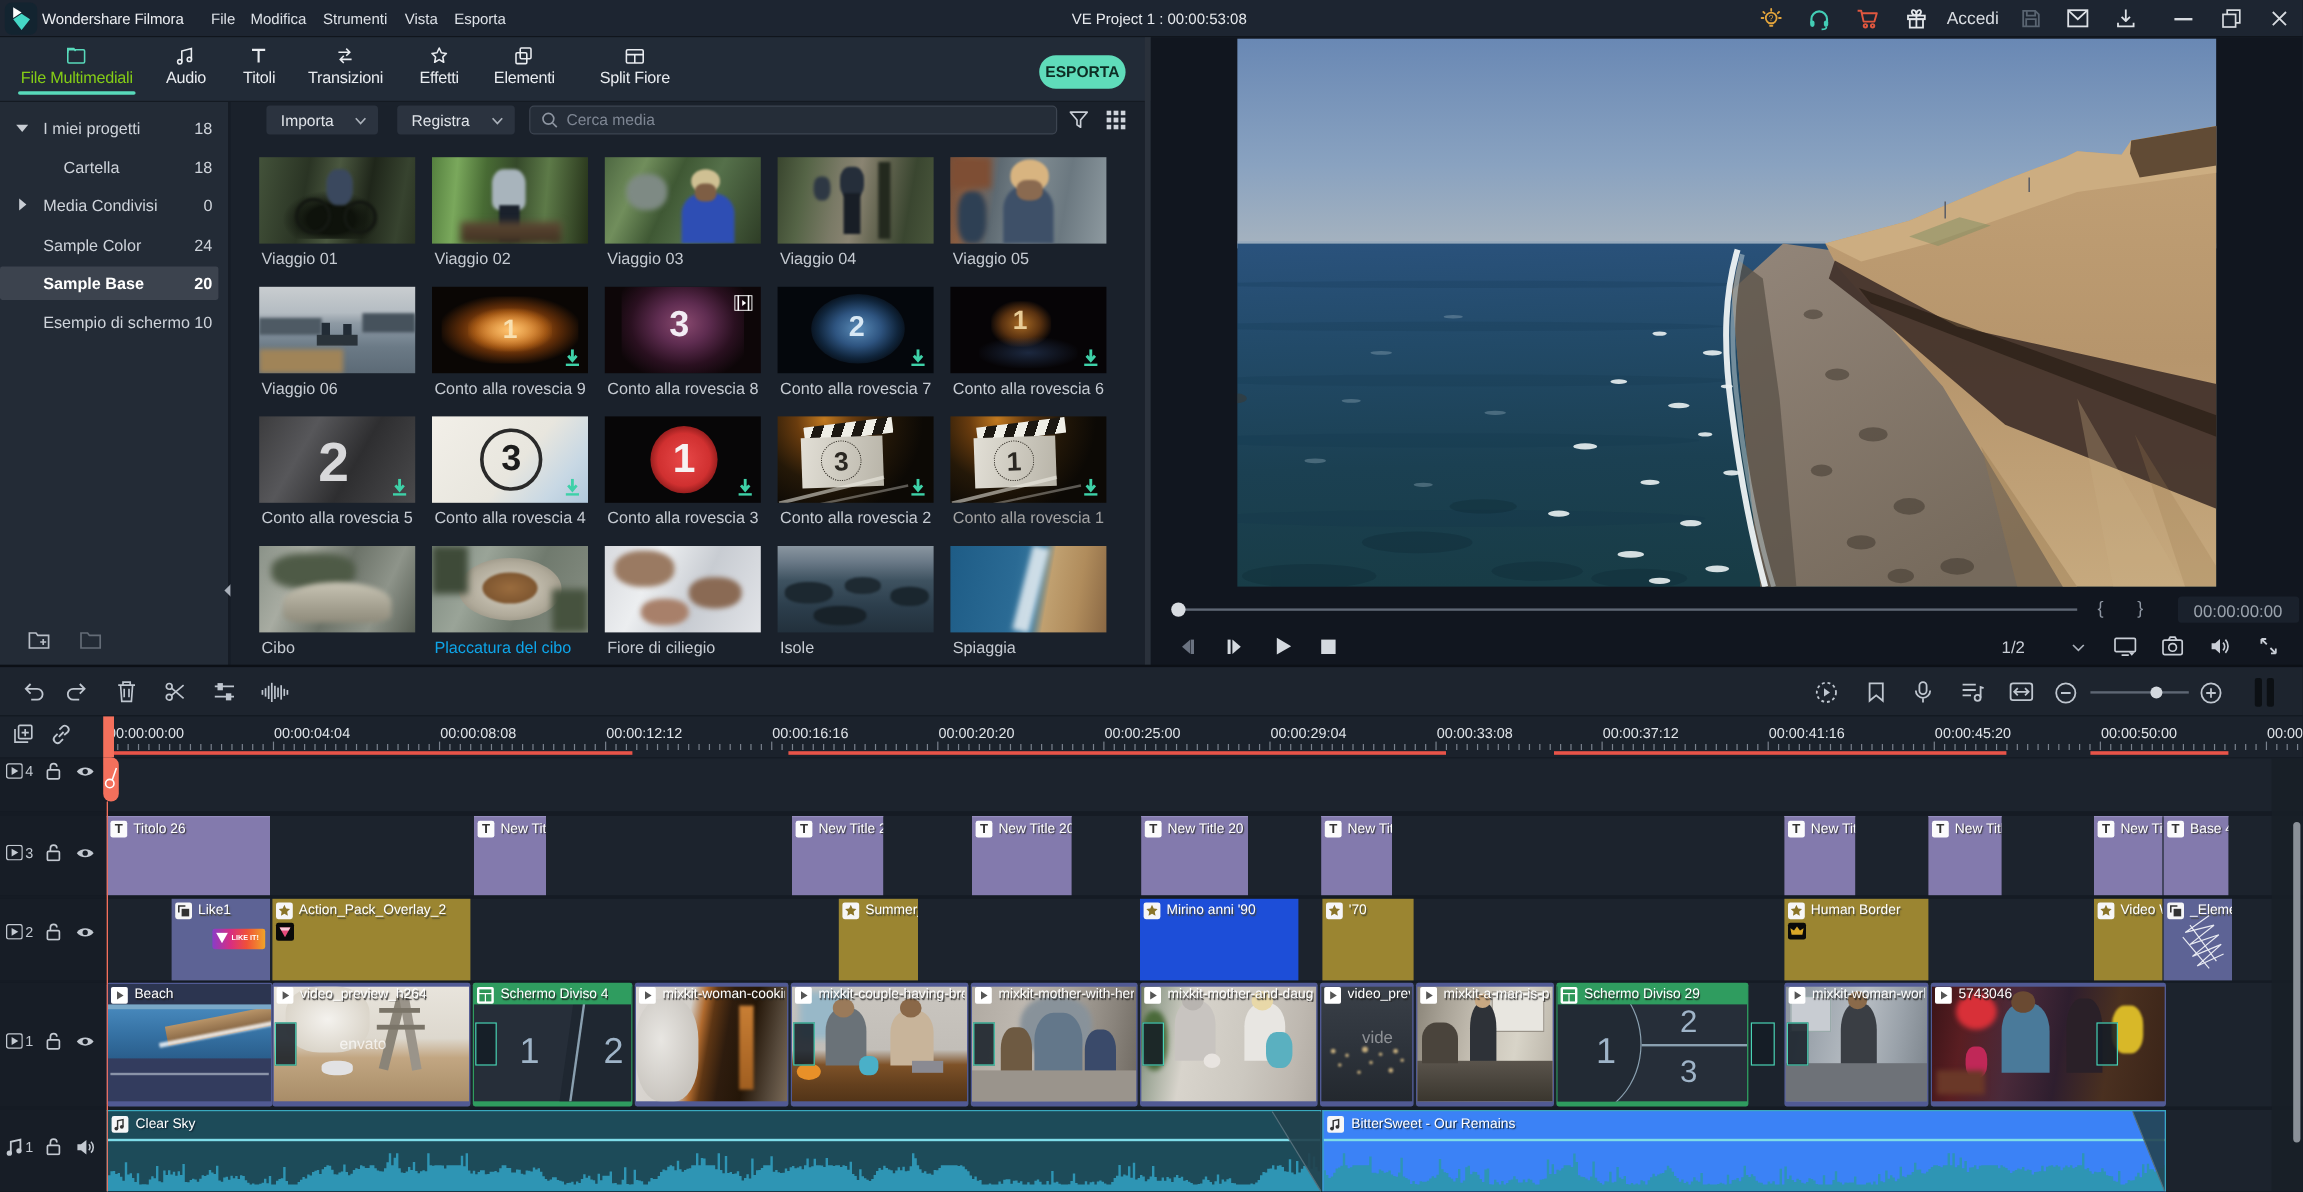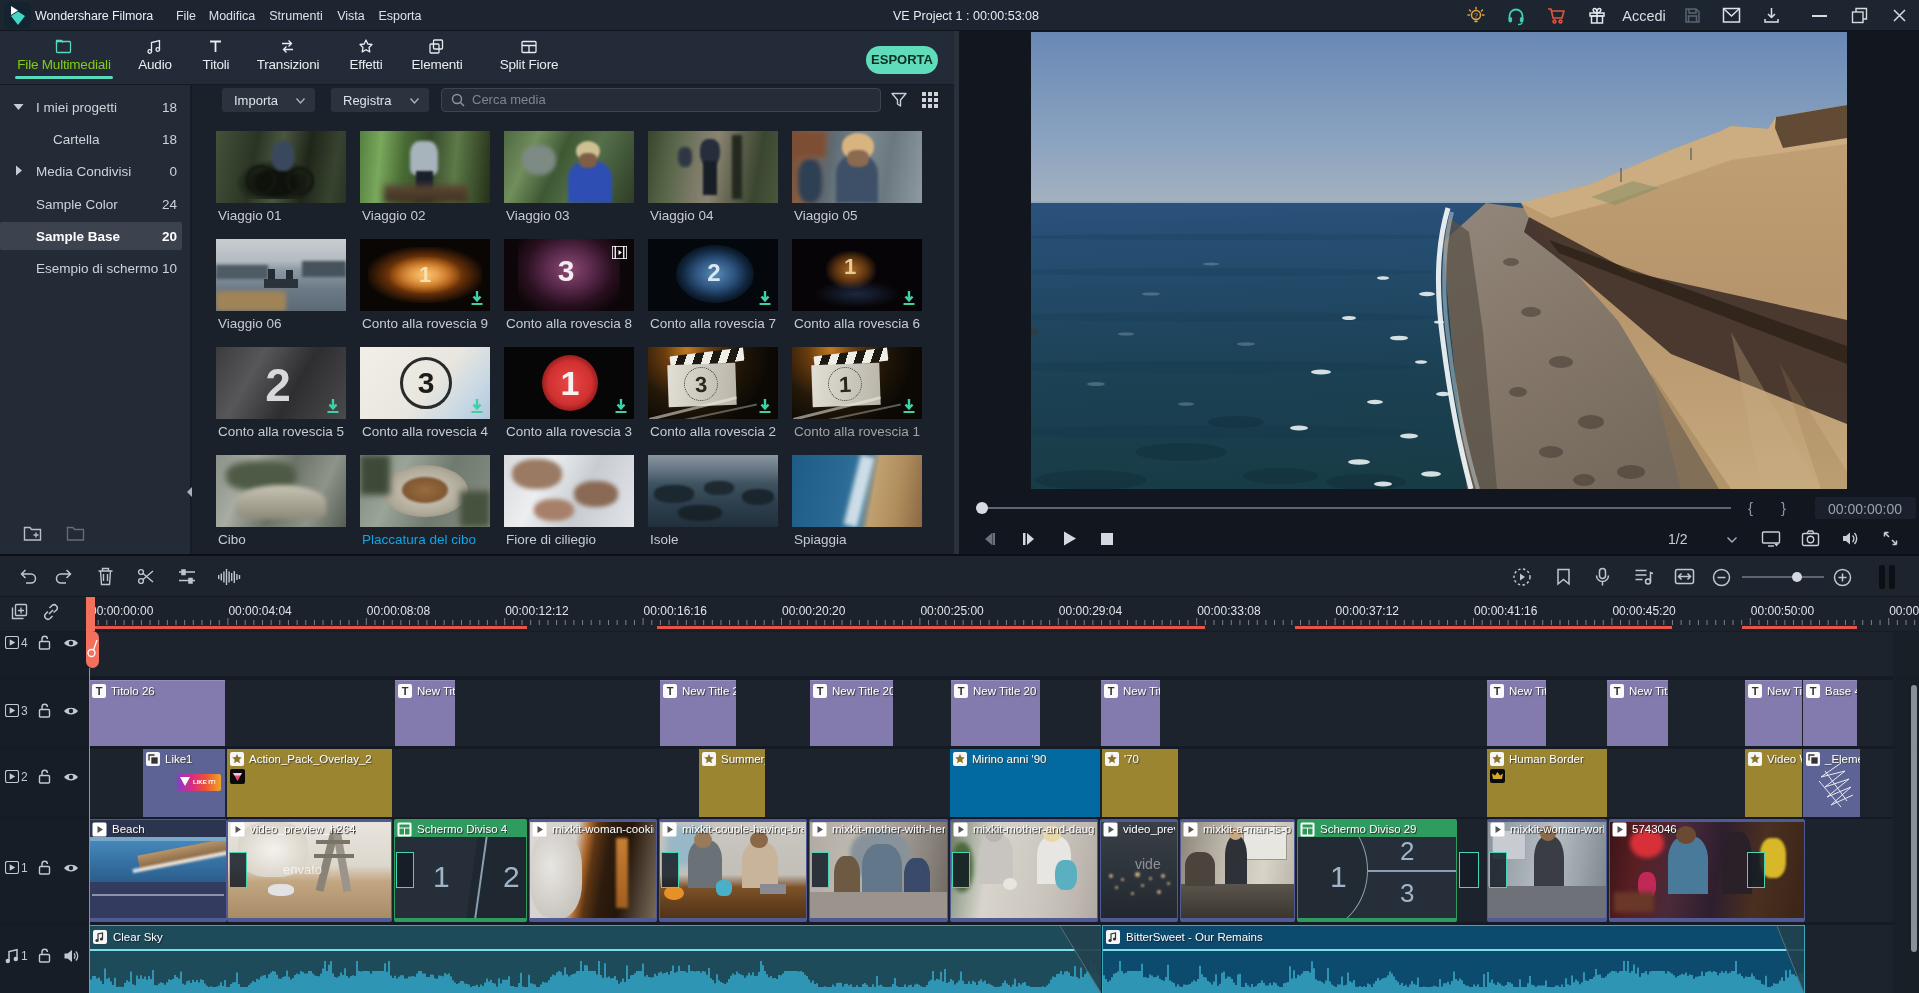--- a/index.html
+++ b/index.html
@@ -906,21 +906,21 @@
         <path d="M3 4 h9 l-4.5 8 Z" fill="#e84a7a"></path>
         <path d="M3 4 h9 l-1.5 2.5 h-6 Z" fill="#f8c8d8"></path>
       </svg></div>
   </div>
 <div class="abs" style="left:699px;top:749px;width:66px;height:68px;background:#9b8531;overflow:hidden;">
     <div class="abs" style="left:3px;top:3px;width:14px;height:14px;background:#f6f6f7;border-radius:2px;"><svg width="14" height="14" viewBox="0 0 14 14">
         <path d="M7 2 l1.4 3.1 3.3 .4 -2.4 2.3 .6 3.4 -2.9 -1.7 -2.9 1.7 .6 -3.4 -2.4 -2.3 3.3 -.4 Z" fill="#8a7428"></path>
       </svg></div>
     <div class="txt" style="left:22px;top:4px;font-size:11.5px;color:#fff;text-shadow:1px 1px 1px #443;">Summer_</div>
   </div>
-<div class="abs" style="left:950px;top:749px;width:150px;height:68px;background:#0369a1;overflow:hidden;">
+<div class="abs" style="left:950px;top:749px;width:132px;height:68px;background:#1d4ed8;overflow:hidden;">
     <div class="abs" style="left:3px;top:3px;width:14px;height:14px;background:#f6f6f7;border-radius:2px;"><svg width="14" height="14" viewBox="0 0 14 14">
         <path d="M7 2 l1.4 3.1 3.3 .4 -2.4 2.3 .6 3.4 -2.9 -1.7 -2.9 1.7 .6 -3.4 -2.4 -2.3 3.3 -.4 Z" fill="#8a7428"></path>
       </svg></div>
     <div class="txt" style="left:22px;top:4px;font-size:11.5px;color:#fff;text-shadow:1px 1px 1px #443;">Mirino anni '90</div>
   </div>
 <div class="abs" style="left:1102px;top:749px;width:76px;height:68px;background:#9b8531;overflow:hidden;">
     <div class="abs" style="left:3px;top:3px;width:14px;height:14px;background:#f6f6f7;border-radius:2px;"><svg width="14" height="14" viewBox="0 0 14 14">
         <path d="M7 2 l1.4 3.1 3.3 .4 -2.4 2.3 .6 3.4 -2.9 -1.7 -2.9 1.7 .6 -3.4 -2.4 -2.3 3.3 -.4 Z" fill="#8a7428"></path>
       </svg></div>
     <div class="txt" style="left:22px;top:4px;font-size:11.5px;color:#fff;text-shadow:1px 1px 1px #443;">'70</div>
@@ -1161,21 +1161,21 @@
         <path d="M5 10.5 V4 l4.5 -1 v6" fill="none" stroke="#333" stroke-width="1.2"></path>
         <circle cx="4" cy="10.5" r="1.6" fill="#333"></circle>
         <circle cx="8.5" cy="9" r="1.6" fill="#333"></circle>
       </svg></div>
     <div class="txt" style="left:23px;top:5px;font-size:11.5px;color:#fff;text-shadow:1px 1px 1px #123;">Clear Sky</div>
     <div class="abs" style="left:0;top:23px;width:1012px;height:2px;background:#7edce8;"></div>
     <div class="abs" style="left:0;top:25.5px;width:1012px;height:41.5px;overflow:hidden;"><svg width="1012" height="42" viewBox="0 0 1012 42" preserveAspectRatio="none">
         <path d="M0 42.0 L0 27.4 L2 27.4 L2 24.0 L4 24.0 L4 23.9 L6 23.9 L6 26.4 L8 26.4 L8 25.4 L10 25.4 L10 28.7 L12 28.7 L12 31.9 L14 31.9 L14 16.5 L16 16.5 L16 26.7 L18 26.7 L18 25.7 L20 25.7 L20 29.6 L22 29.6 L22 33.1 L24 33.1 L24 25.8 L26 25.8 L26 35.0 L28 35.0 L28 34.8 L30 34.8 L30 34.8 L32 34.8 L32 35.0 L34 35.0 L34 31.0 L36 31.0 L36 28.3 L38 28.3 L38 29.8 L40 29.8 L40 19.6 L42 19.6 L42 32.3 L44 32.3 L44 33.2 L46 33.2 L46 23.5 L48 23.5 L48 27.1 L50 27.1 L50 23.3 L52 23.3 L52 26.7 L54 26.7 L54 24.5 L56 24.5 L56 27.8 L58 27.8 L58 24.0 L60 24.0 L60 27.1 L62 27.1 L62 18.1 L64 18.1 L64 32.9 L66 32.9 L66 33.3 L68 33.3 L68 31.4 L70 31.4 L70 30.3 L72 30.3 L72 30.9 L74 30.9 L74 32.8 L76 32.8 L76 30.3 L78 30.3 L78 27.3 L80 27.3 L80 28.1 L82 28.1 L82 27.0 L84 27.0 L84 23.0 L86 23.0 L86 25.0 L88 25.0 L88 26.4 L90 26.4 L90 19.5 L92 19.5 L92 31.8 L94 31.8 L94 32.8 L96 32.8 L96 29.2 L98 29.2 L98 28.6 L100 28.6 L100 31.1 L102 31.1 L102 27.8 L104 27.8 L104 29.9 L106 29.9 L106 27.9 L108 27.9 L108 30.4 L110 30.4 L110 27.3 L112 27.3 L112 27.9 L114 27.9 L114 31.6 L116 31.6 L116 33.7 L118 33.7 L118 35.0 L120 35.0 L120 34.2 L122 34.2 L122 35.0 L124 35.0 L124 35.0 L126 35.0 L126 34.5 L128 34.5 L128 33.6 L130 33.6 L130 30.3 L132 30.3 L132 34.1 L134 34.1 L134 28.0 L136 28.0 L136 35.0 L138 35.0 L138 35.0 L140 35.0 L140 31.9 L142 31.9 L142 30.6 L144 30.6 L144 29.9 L146 29.9 L146 20.5 L148 20.5 L148 32.1 L150 32.1 L150 35.0 L152 35.0 L152 35.0 L154 35.0 L154 35.0 L156 35.0 L156 35.0 L158 35.0 L158 33.1 L160 33.1 L160 31.2 L162 31.2 L162 28.9 L164 28.9 L164 30.0 L166 30.0 L166 26.8 L168 26.8 L168 27.5 L170 27.5 L170 24.6 L172 24.6 L172 23.6 L174 23.6 L174 22.9 L176 22.9 L176 26.3 L178 26.3 L178 22.3 L180 22.3 L180 20.5 L182 20.5 L182 19.0 L184 19.0 L184 19.5 L186 19.5 L186 22.8 L188 22.8 L188 26.6 L190 26.6 L190 26.7 L192 26.7 L192 25.1 L194 25.1 L194 24.2 L196 24.2 L196 18.5 L198 18.5 L198 24.7 L200 24.7 L200 27.4 L202 27.4 L202 26.1 L204 26.1 L204 23.0 L206 23.0 L206 21.6 L208 21.6 L208 22.2 L210 22.2 L210 19.0 L212 19.0 L212 19.9 L214 19.9 L214 21.4 L216 21.4 L216 21.4 L218 21.4 L218 19.0 L220 19.0 L220 19.0 L222 19.0 L222 21.6 L224 21.6 L224 23.4 L226 23.4 L226 24.1 L228 24.1 L228 24.2 L230 24.2 L230 21.5 L232 21.5 L232 16.6 L234 16.6 L234 9.0 L236 9.0 L236 19.0 L238 19.0 L238 12.8 L240 12.8 L240 9.0 L242 9.0 L242 21.5 L244 21.5 L244 25.1 L246 25.1 L246 25.5 L248 25.5 L248 24.3 L250 24.3 L250 20.6 L252 20.6 L252 23.0 L254 23.0 L254 16.3 L256 16.3 L256 23.9 L258 23.9 L258 25.7 L260 25.7 L260 24.1 L262 24.1 L262 23.2 L264 23.2 L264 24.0 L266 24.0 L266 9.0 L268 9.0 L268 19.0 L270 19.0 L270 19.4 L272 19.4 L272 19.0 L274 19.0 L274 19.0 L276 19.0 L276 19.0 L278 19.0 L278 19.3 L280 19.3 L280 21.7 L282 21.7 L282 19.1 L284 19.1 L284 19.0 L286 19.0 L286 19.0 L288 19.0 L288 19.0 L290 19.0 L290 19.0 L292 19.0 L292 19.0 L294 19.0 L294 11.2 L296 11.2 L296 19.8 L298 19.8 L298 9.0 L300 9.0 L300 23.4 L302 23.4 L302 26.0 L304 26.0 L304 23.7 L306 23.7 L306 26.5 L308 26.5 L308 24.7 L310 24.7 L310 23.2 L312 23.2 L312 23.3 L314 23.3 L314 26.6 L316 26.6 L316 26.4 L318 26.4 L318 24.5 L320 24.5 L320 24.4 L322 24.4 L322 23.9 L324 23.9 L324 24.8 L326 24.8 L326 21.6 L328 21.6 L328 19.0 L330 19.0 L330 19.0 L332 19.0 L332 21.4 L334 21.4 L334 21.4 L336 21.4 L336 25.1 L338 25.1 L338 25.0 L340 25.0 L340 22.6 L342 22.6 L342 22.7 L344 22.7 L344 26.2 L346 26.2 L346 26.8 L348 26.8 L348 23.5 L350 23.5 L350 23.7 L352 23.7 L352 24.2 L354 24.2 L354 21.0 L356 21.0 L356 22.5 L358 22.5 L358 21.5 L360 21.5 L360 24.5 L362 24.5 L362 28.3 L364 28.3 L364 30.5 L366 30.5 L366 31.9 L368 31.9 L368 30.9 L370 30.9 L370 29.1 L372 29.1 L372 29.0 L374 29.0 L374 31.4 L376 31.4 L376 31.9 L378 31.9 L378 32.6 L380 32.6 L380 35.0 L382 35.0 L382 33.9 L384 33.9 L384 33.7 L386 33.7 L386 32.8 L388 32.8 L388 35.0 L390 35.0 L390 32.5 L392 32.5 L392 33.9 L394 33.9 L394 30.6 L396 30.6 L396 26.6 L398 26.6 L398 29.5 L400 29.5 L400 27.7 L402 27.7 L402 30.9 L404 30.9 L404 31.5 L406 31.5 L406 34.5 L408 34.5 L408 26.2 L410 26.2 L410 31.6 L412 31.6 L412 27.8 L414 27.8 L414 27.8 L416 27.8 L416 27.8 L418 27.8 L418 24.3 L420 24.3 L420 34.0 L422 34.0 L422 33.9 L424 33.9 L424 35.0 L426 35.0 L426 35.0 L428 35.0 L428 31.1 L430 31.1 L430 20.8 L432 20.8 L432 34.6 L434 34.6 L434 35.0 L436 35.0 L436 34.9 L438 34.9 L438 22.8 L440 22.8 L440 31.3 L442 31.3 L442 31.7 L444 31.7 L444 32.4 L446 32.4 L446 35.0 L448 35.0 L448 35.0 L450 35.0 L450 32.6 L452 32.6 L452 29.7 L454 29.7 L454 30.5 L456 30.5 L456 30.4 L458 30.4 L458 28.0 L460 28.0 L460 24.7 L462 24.7 L462 22.5 L464 22.5 L464 23.2 L466 23.2 L466 20.2 L468 20.2 L468 19.0 L470 19.0 L470 19.8 L472 19.8 L472 23.2 L474 23.2 L474 15.2 L476 15.2 L476 22.3 L478 22.3 L478 24.5 L480 24.5 L480 23.1 L482 23.1 L482 21.9 L484 21.9 L484 21.6 L486 21.6 L486 19.0 L488 19.0 L488 19.0 L490 19.0 L490 9.0 L492 9.0 L492 19.0 L494 19.0 L494 13.0 L496 13.0 L496 13.5 L498 13.5 L498 19.0 L500 19.0 L500 19.0 L502 19.0 L502 19.0 L504 19.0 L504 19.0 L506 19.0 L506 22.4 L508 22.4 L508 9.0 L510 9.0 L510 23.0 L512 23.0 L512 25.7 L514 25.7 L514 11.3 L516 11.3 L516 25.4 L518 25.4 L518 24.6 L520 24.6 L520 26.4 L522 26.4 L522 25.9 L524 25.9 L524 24.1 L526 24.1 L526 28.0 L528 28.0 L528 31.7 L530 31.7 L530 29.7 L532 29.7 L532 26.5 L534 26.5 L534 30.1 L536 30.1 L536 13.4 L538 13.4 L538 27.1 L540 27.1 L540 23.3 L542 23.3 L542 23.1 L544 23.1 L544 21.3 L546 21.3 L546 19.0 L548 19.0 L548 19.0 L550 19.0 L550 19.0 L552 19.0 L552 11.6 L554 11.6 L554 24.4 L556 24.4 L556 23.0 L558 23.0 L558 24.9 L560 24.9 L560 25.6 L562 25.6 L562 25.3 L564 25.3 L564 21.7 L566 21.7 L566 23.8 L568 23.8 L568 20.7 L570 20.7 L570 19.7 L572 19.7 L572 21.5 L574 21.5 L574 21.0 L576 21.0 L576 19.9 L578 19.9 L578 22.4 L580 22.4 L580 19.0 L582 19.0 L582 13.5 L584 13.5 L584 20.8 L586 20.8 L586 19.8 L588 19.8 L588 13.7 L590 13.7 L590 19.0 L592 19.0 L592 19.0 L594 19.0 L594 19.2 L596 19.2 L596 20.4 L598 20.4 L598 12.9 L600 12.9 L600 19.0 L602 19.0 L602 19.0 L604 19.0 L604 19.6 L606 19.6 L606 19.0 L608 19.0 L608 19.0 L610 19.0 L610 20.4 L612 20.4 L612 19.0 L614 19.0 L614 19.6 L616 19.6 L616 22.8 L618 22.8 L618 16.1 L620 16.1 L620 26.3 L622 26.3 L622 27.9 L624 27.9 L624 31.3 L626 31.3 L626 22.3 L628 22.3 L628 28.2 L630 28.2 L630 29.9 L632 29.9 L632 31.1 L634 31.1 L634 32.1 L636 32.1 L636 30.5 L638 30.5 L638 27.1 L640 27.1 L640 23.8 L642 23.8 L642 21.4 L644 21.4 L644 22.8 L646 22.8 L646 19.4 L648 19.4 L648 21.4 L650 21.4 L650 22.5 L652 22.5 L652 23.3 L654 23.3 L654 25.7 L656 25.7 L656 23.4 L658 23.4 L658 20.7 L660 20.7 L660 23.3 L662 23.3 L662 20.2 L664 20.2 L664 24.0 L666 24.0 L666 23.7 L668 23.7 L668 19.9 L670 19.9 L670 9.1 L672 9.1 L672 13.3 L674 13.3 L674 19.0 L676 19.0 L676 22.3 L678 22.3 L678 25.2 L680 25.2 L680 24.0 L682 24.0 L682 26.2 L684 26.2 L684 26.0 L686 26.0 L686 26.9 L688 26.9 L688 23.1 L690 23.1 L690 23.2 L692 23.2 L692 21.4 L694 21.4 L694 19.0 L696 19.0 L696 19.0 L698 19.0 L698 19.0 L700 19.0 L700 19.0 L702 19.0 L702 19.0 L704 19.0 L704 19.0 L706 19.0 L706 19.0 L708 19.0 L708 19.6 L710 19.6 L710 19.0 L712 19.0 L712 20.0 L714 20.0 L714 22.4 L716 22.4 L716 24.0 L718 24.0 L718 27.6 L720 27.6 L720 30.6 L722 30.6 L722 28.4 L724 28.4 L724 31.9 L726 31.9 L726 31.3 L728 31.3 L728 35.0 L730 35.0 L730 35.0 L732 35.0 L732 35.0 L734 35.0 L734 34.2 L736 34.2 L736 35.0 L738 35.0 L738 35.0 L740 35.0 L740 35.0 L742 35.0 L742 32.5 L744 32.5 L744 34.4 L746 34.4 L746 31.1 L748 31.1 L748 30.7 L750 30.7 L750 30.8 L752 30.8 L752 34.4 L754 34.4 L754 32.0 L756 32.0 L756 31.8 L758 31.8 L758 33.6 L760 33.6 L760 32.3 L762 32.3 L762 35.0 L764 35.0 L764 35.0 L766 35.0 L766 33.3 L768 33.3 L768 35.0 L770 35.0 L770 35.0 L772 35.0 L772 32.0 L774 32.0 L774 31.0 L776 31.0 L776 32.8 L778 32.8 L778 35.0 L780 35.0 L780 35.0 L782 35.0 L782 32.2 L784 32.2 L784 35.0 L786 35.0 L786 23.9 L788 23.9 L788 33.5 L790 33.5 L790 32.8 L792 32.8 L792 34.4 L794 34.4 L794 35.0 L796 35.0 L796 35.0 L798 35.0 L798 35.0 L800 35.0 L800 34.8 L802 34.8 L802 32.1 L804 32.1 L804 25.9 L806 25.9 L806 33.9 L808 33.9 L808 35.0 L810 35.0 L810 35.0 L812 35.0 L812 35.0 L814 35.0 L814 32.4 L816 32.4 L816 35.0 L818 35.0 L818 33.3 L820 33.3 L820 32.8 L822 32.8 L822 35.0 L824 35.0 L824 32.6 L826 32.6 L826 31.7 L828 31.7 L828 32.7 L830 32.7 L830 34.3 L832 34.3 L832 35.0 L834 35.0 L834 35.0 L836 35.0 L836 33.1 L838 33.1 L838 29.6 L840 29.6 L840 27.8 L842 27.8 L842 18.9 L844 18.9 L844 28.4 L846 28.4 L846 26.8 L848 26.8 L848 27.5 L850 27.5 L850 19.8 L852 19.8 L852 29.5 L854 29.5 L854 17.0 L856 17.0 L856 30.9 L858 30.9 L858 29.7 L860 29.7 L860 27.1 L862 27.1 L862 28.5 L864 28.5 L864 32.4 L866 32.4 L866 30.8 L868 30.8 L868 28.4 L870 28.4 L870 19.6 L872 19.6 L872 28.8 L874 28.8 L874 32.0 L876 32.0 L876 31.9 L878 31.9 L878 29.3 L880 29.3 L880 32.0 L882 32.0 L882 28.8 L884 28.8 L884 30.0 L886 30.0 L886 32.9 L888 32.9 L888 29.0 L890 29.0 L890 27.2 L892 27.2 L892 29.7 L894 29.7 L894 28.6 L896 28.6 L896 32.0 L898 32.0 L898 31.4 L900 31.4 L900 32.7 L902 32.7 L902 33.8 L904 33.8 L904 35.0 L906 35.0 L906 35.0 L908 35.0 L908 34.7 L910 34.7 L910 34.2 L912 34.2 L912 30.9 L914 30.9 L914 28.4 L916 28.4 L916 31.4 L918 31.4 L918 33.1 L920 33.1 L920 35.0 L922 35.0 L922 32.4 L924 32.4 L924 26.7 L926 26.7 L926 34.5 L928 34.5 L928 31.0 L930 31.0 L930 32.6 L932 32.6 L932 30.7 L934 30.7 L934 29.9 L936 29.9 L936 33.8 L938 33.8 L938 34.0 L940 34.0 L940 35.0 L942 35.0 L942 35.0 L944 35.0 L944 35.0 L946 35.0 L946 35.0 L948 35.0 L948 35.0 L950 35.0 L950 35.0 L952 35.0 L952 34.2 L954 34.2 L954 34.9 L956 34.9 L956 33.4 L958 33.4 L958 31.4 L960 31.4 L960 27.4 L962 27.4 L962 24.6 L964 24.6 L964 25.1 L966 25.1 L966 21.9 L968 21.9 L968 21.7 L970 21.7 L970 19.0 L972 19.0 L972 22.6 L974 22.6 L974 19.4 L976 19.4 L976 19.0 L978 19.0 L978 20.6 L980 20.6 L980 24.0 L982 24.0 L982 24.4 L984 24.4 L984 14.0 L986 14.0 L986 25.0 L988 25.0 L988 26.6 L990 26.6 L990 15.5 L992 15.5 L992 25.0 L994 25.0 L994 22.0 L996 22.0 L996 19.6 L998 19.6 L998 19.0 L1000 19.0 L1000 9.0 L1002 9.0 L1002 22.0 L1004 22.0 L1004 11.8 L1006 11.8 L1006 20.6 L1008 20.6 L1008 24.1 L1010 24.1 L1010 21.6 L1012 21.6 L1012 42.0 Z" fill="#2e95b4"></path>
       </svg></div>
   </div>
-<div class="abs" style="left:1102px;top:925px;width:703px;height:68px;border:1px solid #3aa9be;border-bottom:none;background:#0c4a6e;overflow:hidden;">
+<div class="abs" style="left:1102px;top:925px;width:703px;height:68px;border:1px solid #3aa9be;border-bottom:none;background:#3b82f6;overflow:hidden;">
     <div class="abs" style="left:3px;top:4px;width:14px;height:14px;background:#f6f6f7;border-radius:2px;"><svg width="14" height="14" viewBox="0 0 14 14">
         <path d="M5 10.5 V4 l4.5 -1 v6" fill="none" stroke="#333" stroke-width="1.2"></path>
         <circle cx="4" cy="10.5" r="1.6" fill="#333"></circle>
         <circle cx="8.5" cy="9" r="1.6" fill="#333"></circle>
       </svg></div>
     <div class="txt" style="left:23px;top:5px;font-size:11.5px;color:#fff;text-shadow:1px 1px 1px #123;">BitterSweet - Our Remains</div>
     <div class="abs" style="left:0;top:23px;width:703px;height:2px;background:#7edce8;"></div>
     <div class="abs" style="left:0;top:25.5px;width:703px;height:41.5px;overflow:hidden;"><svg width="703" height="42" viewBox="0 0 703 42" preserveAspectRatio="none">
         <path d="M0 42.0 L0 23.3 L2 23.3 L2 27.1 L4 27.1 L4 29.7 L6 29.7 L6 28.5 L8 28.5 L8 25.3 L10 25.3 L10 21.7 L12 21.7 L12 20.9 L14 20.9 L14 19.4 L16 19.4 L16 9.0 L18 9.0 L18 19.0 L20 19.0 L20 21.5 L22 21.5 L22 20.8 L24 20.8 L24 19.0 L26 19.0 L26 19.0 L28 19.0 L28 19.0 L30 19.0 L30 19.0 L32 19.0 L32 19.0 L34 19.0 L34 19.0 L36 19.0 L36 19.0 L38 19.0 L38 11.7 L40 11.7 L40 25.3 L42 25.3 L42 25.2 L44 25.2 L44 25.9 L46 25.9 L46 22.6 L48 22.6 L48 23.6 L50 23.6 L50 25.2 L52 25.2 L52 24.9 L54 24.9 L54 23.5 L56 23.5 L56 26.8 L58 26.8 L58 28.0 L60 28.0 L60 28.7 L62 28.7 L62 25.1 L64 25.1 L64 12.8 L66 12.8 L66 28.5 L68 28.5 L68 29.7 L70 29.7 L70 30.9 L72 30.9 L72 34.6 L74 34.6 L74 32.2 L76 32.2 L76 34.6 L78 34.6 L78 35.0 L80 35.0 L80 32.4 L82 32.4 L82 32.7 L84 32.7 L84 32.7 L86 32.7 L86 32.0 L88 32.0 L88 30.1 L90 30.1 L90 28.3 L92 28.3 L92 29.4 L94 29.4 L94 26.9 L96 26.9 L96 13.8 L98 13.8 L98 22.3 L100 22.3 L100 24.9 L102 24.9 L102 25.4 L104 25.4 L104 29.1 L106 29.1 L106 30.3 L108 30.3 L108 32.5 L110 32.5 L110 29.6 L112 29.6 L112 22.2 L114 22.2 L114 33.7 L116 33.7 L116 31.8 L118 31.8 L118 20.8 L120 20.8 L120 19.5 L122 19.5 L122 26.5 L124 26.5 L124 24.5 L126 24.5 L126 24.7 L128 24.7 L128 26.9 L130 26.9 L130 30.4 L132 30.4 L132 33.1 L134 33.1 L134 22.5 L136 22.5 L136 21.7 L138 21.7 L138 34.9 L140 34.9 L140 35.0 L142 35.0 L142 31.1 L144 31.1 L144 33.2 L146 33.2 L146 35.0 L148 35.0 L148 32.1 L150 32.1 L150 35.0 L152 35.0 L152 33.9 L154 33.9 L154 31.5 L156 31.5 L156 31.0 L158 31.0 L158 28.3 L160 28.3 L160 30.8 L162 30.8 L162 33.5 L164 33.5 L164 33.4 L166 33.4 L166 30.9 L168 30.9 L168 33.3 L170 33.3 L170 30.3 L172 30.3 L172 31.2 L174 31.2 L174 33.7 L176 33.7 L176 35.0 L178 35.0 L178 35.0 L180 35.0 L180 31.2 L182 31.2 L182 30.8 L184 30.8 L184 30.0 L186 30.0 L186 14.3 L188 14.3 L188 26.4 L190 26.4 L190 18.2 L192 18.2 L192 26.3 L194 26.3 L194 22.8 L196 22.8 L196 23.5 L198 23.5 L198 21.6 L200 21.6 L200 19.0 L202 19.0 L202 19.0 L204 19.0 L204 19.0 L206 19.0 L206 20.4 L208 20.4 L208 9.2 L210 9.2 L210 16.3 L212 16.3 L212 27.3 L214 27.3 L214 28.7 L216 28.7 L216 28.8 L218 28.8 L218 30.0 L220 30.0 L220 31.6 L222 31.6 L222 28.5 L224 28.5 L224 16.0 L226 16.0 L226 29.4 L228 29.4 L228 32.4 L230 32.4 L230 33.9 L232 33.9 L232 35.0 L234 35.0 L234 32.4 L236 32.4 L236 32.6 L238 32.6 L238 24.5 L240 24.5 L240 33.5 L242 33.5 L242 32.8 L244 32.8 L244 20.6 L246 20.6 L246 29.3 L248 29.3 L248 30.5 L250 30.5 L250 28.0 L252 28.0 L252 34.7 L254 34.7 L254 35.0 L256 35.0 L256 33.9 L258 33.9 L258 35.0 L260 35.0 L260 34.3 L262 34.3 L262 35.0 L264 35.0 L264 31.5 L266 31.5 L266 32.4 L268 32.4 L268 35.0 L270 35.0 L270 31.6 L272 31.6 L272 29.0 L274 29.0 L274 26.1 L276 26.1 L276 28.3 L278 28.3 L278 26.8 L280 26.8 L280 26.0 L282 26.0 L282 25.6 L284 25.6 L284 23.2 L286 23.2 L286 19.4 L288 19.4 L288 21.5 L290 21.5 L290 24.5 L292 24.5 L292 28.1 L294 28.1 L294 29.7 L296 29.7 L296 32.7 L298 32.7 L298 30.9 L300 30.9 L300 33.9 L302 33.9 L302 32.7 L304 32.7 L304 35.0 L306 35.0 L306 32.5 L308 32.5 L308 29.0 L310 29.0 L310 31.7 L312 31.7 L312 32.8 L314 32.8 L314 25.5 L316 25.5 L316 35.0 L318 35.0 L318 35.0 L320 35.0 L320 34.4 L322 34.4 L322 35.0 L324 35.0 L324 35.0 L326 35.0 L326 35.0 L328 35.0 L328 34.7 L330 34.7 L330 33.7 L332 33.7 L332 34.2 L334 34.2 L334 35.0 L336 35.0 L336 26.9 L338 26.9 L338 34.5 L340 34.5 L340 31.3 L342 31.3 L342 31.2 L344 31.2 L344 29.7 L346 29.7 L346 32.4 L348 32.4 L348 29.0 L350 29.0 L350 19.4 L352 19.4 L352 27.1 L354 27.1 L354 28.8 L356 28.8 L356 26.5 L358 26.5 L358 28.2 L360 28.2 L360 31.9 L362 31.9 L362 33.4 L364 33.4 L364 33.7 L366 33.7 L366 35.0 L368 35.0 L368 35.0 L370 35.0 L370 32.6 L372 32.6 L372 34.2 L374 34.2 L374 32.3 L376 32.3 L376 35.0 L378 35.0 L378 35.0 L380 35.0 L380 21.9 L382 21.9 L382 35.0 L384 35.0 L384 20.0 L386 20.0 L386 30.6 L388 30.6 L388 27.6 L390 27.6 L390 31.4 L392 31.4 L392 32.9 L394 32.9 L394 30.2 L396 30.2 L396 31.4 L398 31.4 L398 33.6 L400 33.6 L400 34.3 L402 34.3 L402 33.0 L404 33.0 L404 29.9 L406 29.9 L406 30.5 L408 30.5 L408 31.7 L410 31.7 L410 34.7 L412 34.7 L412 35.0 L414 35.0 L414 35.0 L416 35.0 L416 27.3 L418 27.3 L418 35.0 L420 35.0 L420 35.0 L422 35.0 L422 35.0 L424 35.0 L424 31.3 L426 31.3 L426 24.1 L428 24.1 L428 32.8 L430 32.8 L430 33.5 L432 33.5 L432 35.0 L434 35.0 L434 33.5 L436 33.5 L436 33.6 L438 33.6 L438 33.5 L440 33.5 L440 33.4 L442 33.4 L442 28.4 L444 28.4 L444 35.0 L446 35.0 L446 35.0 L448 35.0 L448 35.0 L450 35.0 L450 35.0 L452 35.0 L452 33.6 L454 33.6 L454 33.5 L456 33.5 L456 35.0 L458 35.0 L458 32.6 L460 32.6 L460 35.0 L462 35.0 L462 26.3 L464 26.3 L464 32.3 L466 32.3 L466 33.2 L468 33.2 L468 23.4 L470 23.4 L470 30.3 L472 30.3 L472 27.4 L474 27.4 L474 29.3 L476 29.3 L476 32.3 L478 32.3 L478 30.2 L480 30.2 L480 20.3 L482 20.3 L482 28.3 L484 28.3 L484 29.0 L486 29.0 L486 26.9 L488 26.9 L488 26.9 L490 26.9 L490 24.7 L492 24.7 L492 16.9 L494 16.9 L494 22.7 L496 22.7 L496 22.5 L498 22.5 L498 25.8 L500 25.8 L500 26.0 L502 26.0 L502 24.5 L504 24.5 L504 22.1 L506 22.1 L506 20.6 L508 20.6 L508 19.0 L510 19.0 L510 19.0 L512 19.0 L512 19.6 L514 19.6 L514 20.7 L516 20.7 L516 19.0 L518 19.0 L518 19.0 L520 19.0 L520 9.1 L522 9.1 L522 19.0 L524 19.0 L524 9.0 L526 9.0 L526 20.8 L528 20.8 L528 19.0 L530 19.0 L530 12.6 L532 12.6 L532 21.6 L534 21.6 L534 15.6 L536 15.6 L536 24.7 L538 24.7 L538 20.9 L540 20.9 L540 20.8 L542 20.8 L542 19.0 L544 19.0 L544 22.4 L546 22.4 L546 19.5 L548 19.5 L548 19.0 L550 19.0 L550 19.0 L552 19.0 L552 19.0 L554 19.0 L554 19.0 L556 19.0 L556 19.0 L558 19.0 L558 19.0 L560 19.0 L560 19.0 L562 19.0 L562 21.5 L564 21.5 L564 19.1 L566 19.1 L566 20.3 L568 20.3 L568 21.4 L570 21.4 L570 23.2 L572 23.2 L572 25.4 L574 25.4 L574 24.0 L576 24.0 L576 23.0 L578 23.0 L578 21.7 L580 21.7 L580 22.4 L582 22.4 L582 20.5 L584 20.5 L584 23.7 L586 23.7 L586 22.5 L588 22.5 L588 22.9 L590 22.9 L590 26.7 L592 26.7 L592 24.7 L594 24.7 L594 24.5 L596 24.5 L596 24.0 L598 24.0 L598 19.5 L600 19.5 L600 24.1 L602 24.1 L602 20.2 L604 20.2 L604 19.5 L606 19.5 L606 19.0 L608 19.0 L608 20.3 L610 20.3 L610 19.0 L612 19.0 L612 20.0 L614 20.0 L614 23.2 L616 23.2 L616 20.9 L618 20.9 L618 19.3 L620 19.3 L620 20.7 L622 20.7 L622 19.0 L624 19.0 L624 21.5 L626 21.5 L626 20.4 L628 20.4 L628 19.0 L630 19.0 L630 19.0 L632 19.0 L632 9.0 L634 9.0 L634 22.3 L636 22.3 L636 21.4 L638 21.4 L638 24.0 L640 24.0 L640 26.2 L642 26.2 L642 24.5 L644 24.5 L644 24.9 L646 24.9 L646 24.7 L648 24.7 L648 21.5 L650 21.5 L650 24.2 L652 24.2 L652 27.3 L654 27.3 L654 28.1 L656 28.1 L656 28.2 L658 28.2 L658 32.0 L660 32.0 L660 32.7 L662 32.7 L662 23.8 L664 23.8 L664 35.0 L666 35.0 L666 35.0 L668 35.0 L668 34.0 L670 34.0 L670 31.3 L672 31.3 L672 31.7 L674 31.7 L674 31.6 L676 31.6 L676 28.5 L678 28.5 L678 25.3 L680 25.3 L680 29.0 L682 29.0 L682 18.2 L684 18.2 L684 25.4 L686 25.4 L686 17.8 L688 17.8 L688 22.3 L690 22.3 L690 22.4 L692 22.4 L692 24.2 L694 24.2 L694 24.1 L696 24.1 L696 21.4 L698 21.4 L698 21.3 L700 21.3 L700 19.0 L702 19.0 L702 19.0 L704 19.0 L703 42.0 Z" fill="#2e95b4"></path>
       </svg></div>

